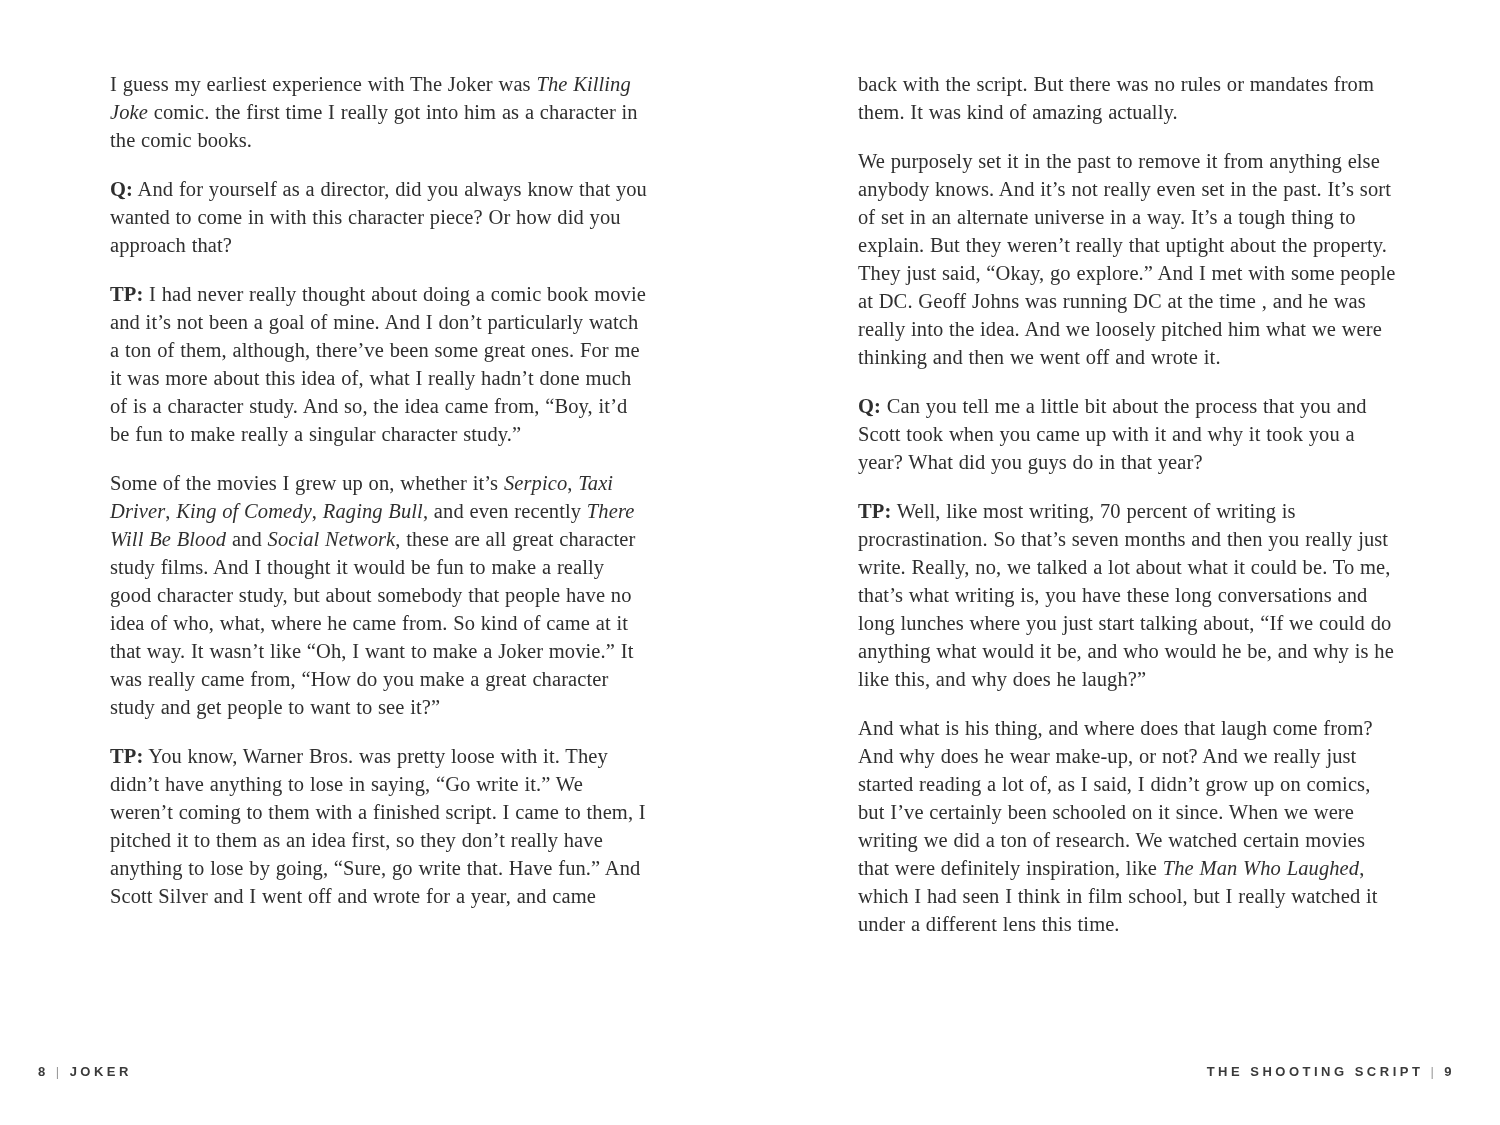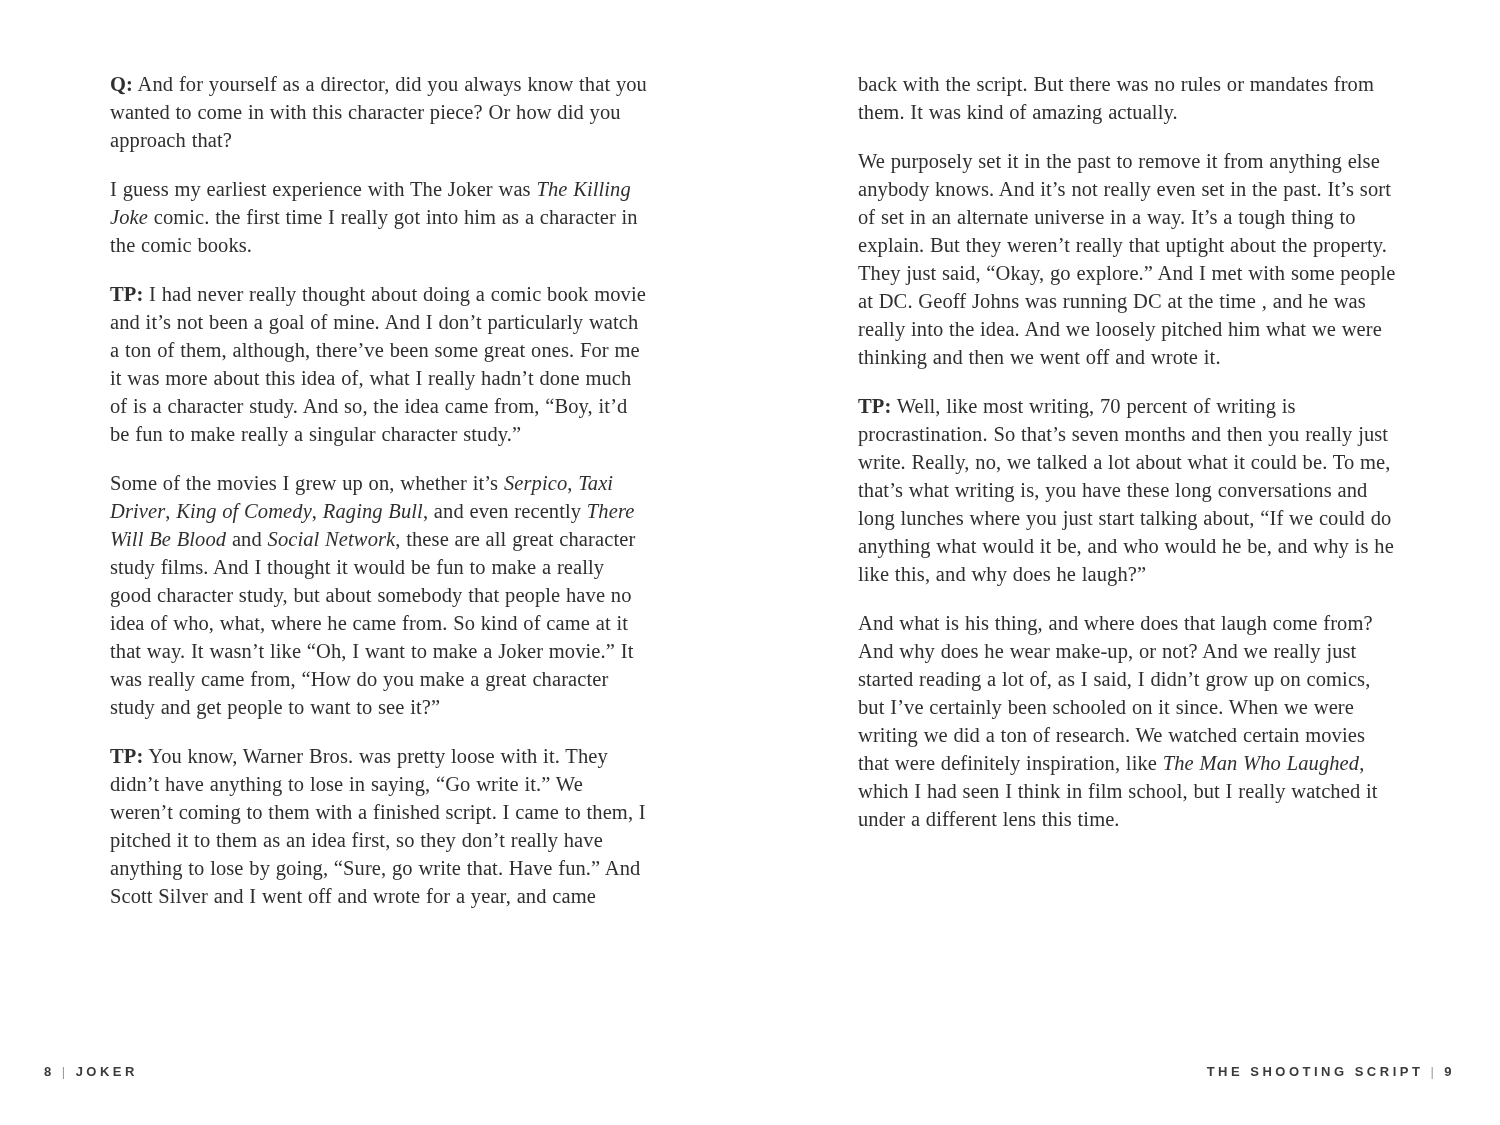--- a/index.html
+++ b/index.html
@@ -36,44 +36,45 @@
   .page-footer {
     position: absolute;
     top: 1064px;
     font-family: "Liberation Sans", sans-serif;
     font-size: 13px;
     font-weight: bold;
     letter-spacing: 3.5px;
     color: #3a3a3a;
     white-space: nowrap;
   }
-  .page-footer-left  { left: 44px; }
+  .page-footer-left  { left: 38px; }
   .page-footer-right { right: 45px; text-align: center; }
   .footer-separator {
     color: #9a9a9a;
     font-weight: normal;
     margin: 0 7px;
   }
 </style>
 </head>
 <body>
 
 <div class="spread">
 
   <div class="text-column text-column-left">
+      <p><span>I guess my earliest experience with The Joker was </span><em>The Killing Joke</em><span> comic. the first time I really got into him as a character in the comic books.</span></p>
       <p><strong>Q:</strong><span> And for yourself as a director, did you always know that you wanted to come in with this character piece? Or how did you approach that?</span></p>
-      <p><span>I guess my earliest experience with The Joker was </span><em>The Killing Joke</em><span> comic. the first time I really got into him as a character in the comic books.</span></p>
       <p><strong>TP:</strong><span> I had never really thought about doing a comic book movie and it’s not been a goal of mine. And I don’t particularly watch a ton of them, although, there’ve been some great ones. For me it was more about this idea of, what I really hadn’t done much of is a character study. And so, the idea came from, “Boy, it’d be fun to make really a singular character study.”</span></p>
       <p><span>Some of the movies I grew up on, whether it’s </span><em>Serpico</em><span>, </span><em>Taxi Driver</em><span>, </span><em>King of Comedy</em><span>, </span><em>Raging Bull</em><span>, and even recently </span><em>There Will Be Blood</em><span> and </span><em>Social Network</em><span>, these are all great character study films. And I thought it would be fun to make a really good character study, but about somebody that people have no idea of who, what, where he came from. So kind of came at it that way. It wasn’t like “Oh, I want to make a Joker movie.” It was really came from, “How do you make a great character study and get people to want to see it?”</span></p>
       <p><strong>TP:</strong><span> You know, Warner Bros. was pretty loose with it. They didn’t have anything to lose in saying, “Go write it.” We weren’t coming to them with a finished script. I came to them, I pitched it to them as an idea first, so they don’t really have anything to lose by going, “Sure, go write that. Have fun.” And Scott Silver and I went off and wrote for a year, and came</span></p>
     </div>
 
   <div class="text-column text-column-right">
       <p><span>back with the script. But there was no rules or mandates from them. It was kind of amazing actually.</span></p>
       <p><span>We purposely set it in the past to remove it from anything else anybody knows. And it’s not really even set in the past. It’s sort of set in an alternate universe in a way. It’s a tough thing to explain. But they weren’t really that uptight about the property. They just said, “Okay, go explore.” And I met with some people at DC. Geoff Johns was running DC at the time , and he was really into the idea. And we loosely pitched him what we were thinking and then we went off and wrote it.</span></p>
+      <p><strong>Q:</strong><span> Can you tell me a little bit about the process that you and Scott took when you came up with it and why it took you a year? What did you guys do in that year?</span></p>
       <p><strong>TP:</strong><span> Well, like most writing, 70 percent of writing is procrastination. So that’s seven months and then you really just write. Really, no, we talked a lot about what it could be. To me, that’s what writing is, you have these long conversations and long lunches where you just start talking about, “If we could do anything what would it be, and who would he be, and why is he like this, and why does he laugh?”</span></p>
       <p><span>And what is his thing, and where does that laugh come from? And why does he wear make-up, or not? And we really just started reading a lot of, as I said, I didn’t grow up on comics, but I’ve certainly been schooled on it since. When we were writing we did a ton of research. We watched certain movies that were definitely inspiration, like </span><em>The Man Who Laughed</em><span>, which I had seen I think in film school, but I really watched it under a different lens this time.</span></p>
     </div>
 
   <div class="page-footer page-footer-left"><span>8</span><span class="footer-separator">|</span><span>JOKER</span></div>
 
   <div class="page-footer page-footer-right"><span>THE SHOOTING SCRIPT</span><span class="footer-separator">|</span><span>9</span></div>
 
 </div>
 

